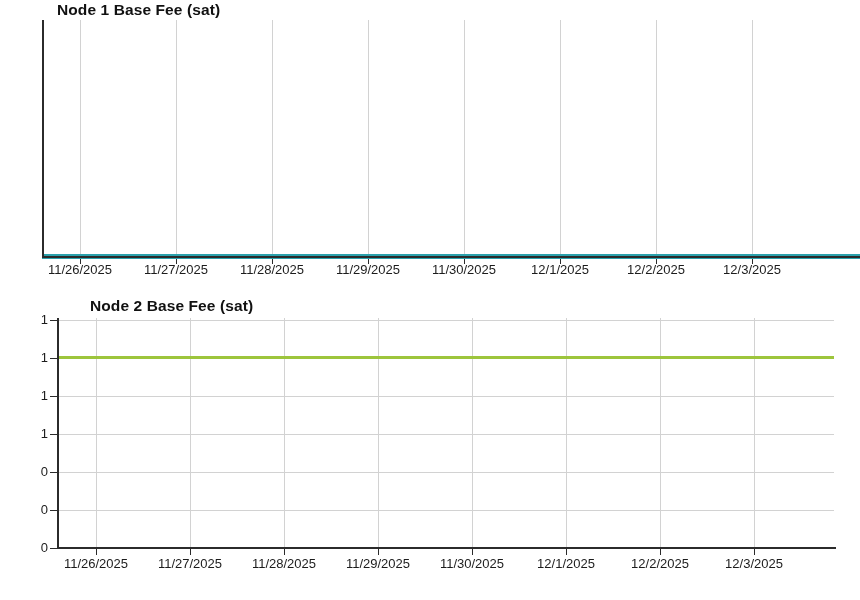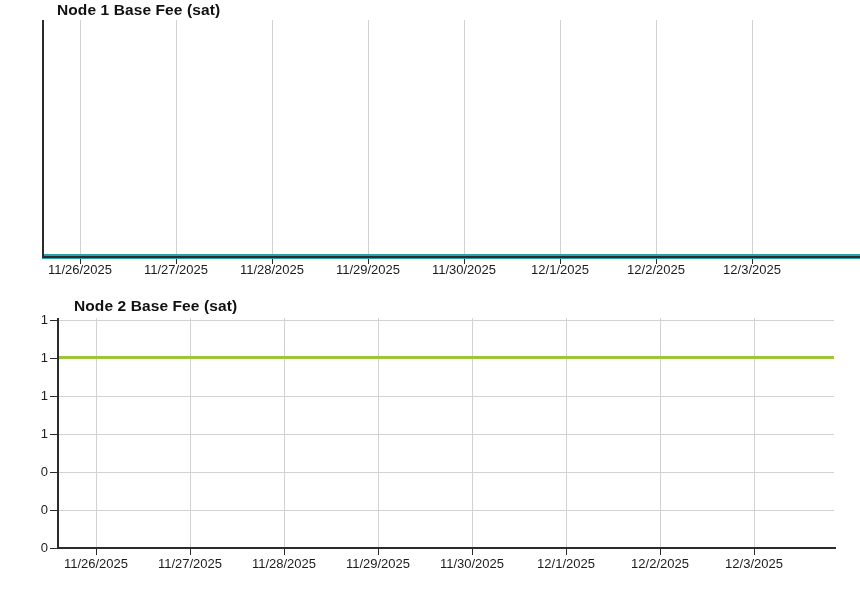--- a/index.html
+++ b/index.html
@@ -55,21 +55,21 @@
       <div class="tick" style="left: 656px; top: 258px; width: 1px; height: 6px;"></div>
       <div class="x-tick-label" style="left: 611px; top: 262px;">12/2/2025</div>
       <div class="gridline-v" style="left: 752px; top: 20px; height: 236px;"></div>
       <div class="tick" style="left: 752px; top: 258px; width: 1px; height: 6px;"></div>
       <div class="x-tick-label" style="left: 707px; top: 262px;">12/3/2025</div>
       <div class="series-line" style="left: 42px; top: 254px; width: 818px; height: 5px; background: rgb(43, 161, 172);"></div>
       <div class="axis-line" style="left: 42px; top: 256px; width: 818px; height: 2px;"></div>
       <div class="axis-line" style="left: 42px; top: 20px; width: 2px; height: 238px;"></div>
     </div>
 
-  <h2 class="chart-title" style="left:74px; top:297px;">Node 2 Base Fee (sat)</h2>
+  <h2 class="chart-title" style="left:90px; top:297px;">Node 2 Base Fee (sat)</h2>
 
   <div id="chart2-plot">
       <div class="gridline-h" style="left: 59px; top: 320px; width: 775px;"></div>
       <div class="gridline-h" style="left: 59px; top: 358px; width: 775px;"></div>
       <div class="gridline-h" style="left: 59px; top: 396px; width: 775px;"></div>
       <div class="gridline-h" style="left: 59px; top: 434px; width: 775px;"></div>
       <div class="gridline-h" style="left: 59px; top: 472px; width: 775px;"></div>
       <div class="gridline-h" style="left: 59px; top: 510px; width: 775px;"></div>
       <div class="gridline-v" style="left: 96px; top: 318px; height: 229px;"></div>
       <div class="tick" style="left: 96px; top: 549px; width: 1px; height: 6px;"></div>

